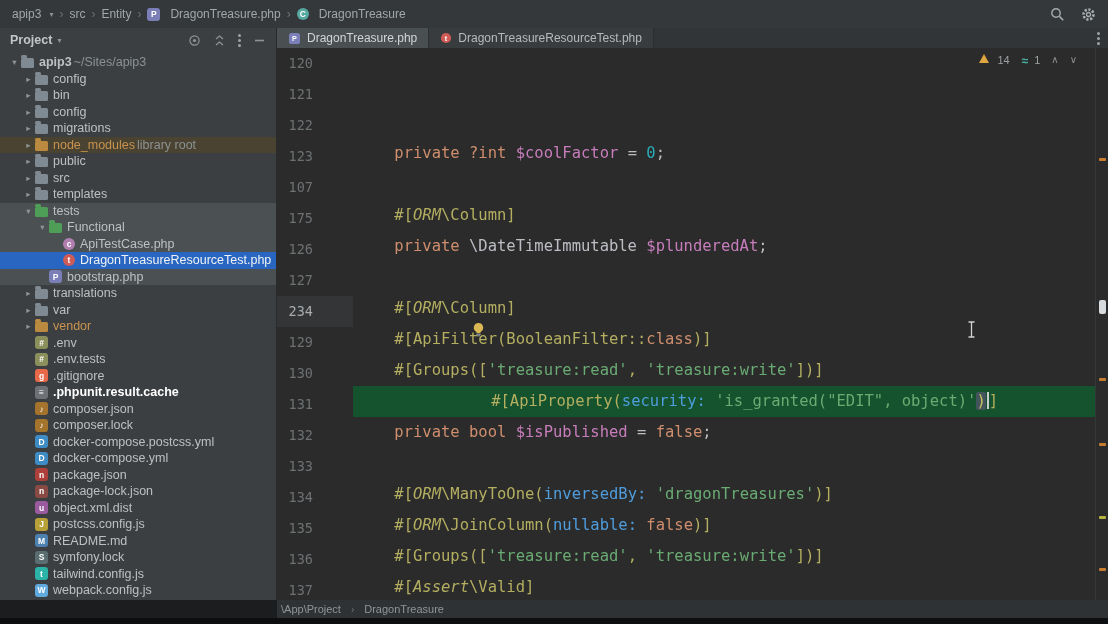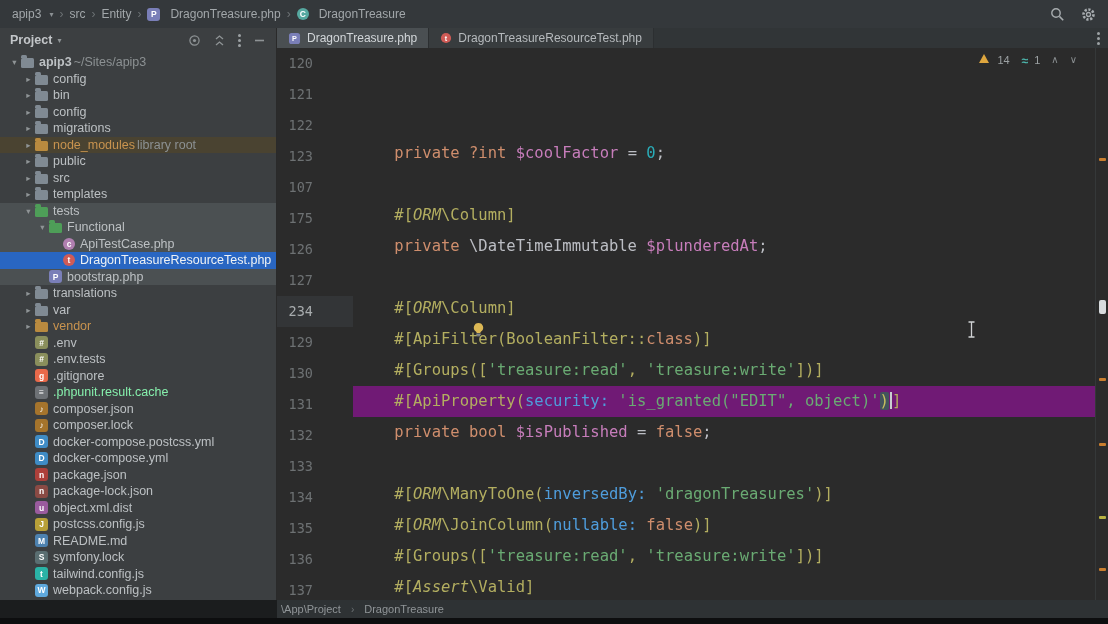--- a/index.html
+++ b/index.html
@@ -30,42 +30,42 @@
   .ph-dots i { width:3px; height:3px; border-radius:50%; background:#9da2a4; }
   .tree { flex:1; overflow:hidden; font-size:12.5px; color:#bcc0c3; padding-top:2px; }
   .tree-row { height:16.5px; display:flex; align-items:center; white-space:nowrap; cursor:default; }
   .tree-row.hl-open { background:#4b5052; }
   .tree-row.hl-selected { background:#2966c2; color:#eef2f5; }
   .tree-row.hl-excluded { background:#4a4331; }
   .tree-row.root .tlabel { font-weight:bold; }
   .chev { width:13px; flex:none; font-size:8.5px; color:#8f9496; text-align:center; }
   .tanno { color:#8c9193; margin-left:2px; }
   .lc-orange { color:#c8934f; }
-  .lc-olive { color:#86efac; }
+  .lc-olive { color:#ffffff;font-weight:bold; }
   
   .ficon { flex:none; margin-right:5px; display:inline-flex; align-items:center; justify-content:center; }
   .ico-square { width:13px; height:13px; border-radius:3px; color:#fff; font-size:8.5px; font-weight:bold; }
   .ico-circle { width:12px; height:12px; border-radius:50%; color:#fff; font-size:8.5px; font-weight:bold; }
   .ico-folder { width:13px; height:10px; border-radius:1.5px; position:relative; margin-top:2px; }
   .ico-folder::before { content:""; position:absolute; top:-3px; left:0; width:6px; height:3px; border-radius:1.5px 1.5px 0 0; background:inherit; }
   
   .editor { flex:1; min-width:0; display:flex; flex-direction:column; }
   .tabs { height:20px; flex:none; background:#313537; display:flex; align-items:stretch; font-size:12px; color:#b6babd; }
   .tab { display:flex; align-items:center; gap:6px; padding:0 11px; background:#383c3e; border-right:1px solid #2c2f31; cursor:default; }
   .tab.active { background:#4a4f52; color:#d2d6d9; }
   .tab .ficon { margin-right:0; transform:scale(.85); }
   .tab-kebab { margin-left:auto; display:flex; flex-direction:column; justify-content:center; gap:2px; padding:0 8px; }
   .tab-kebab i { width:3px; height:3px; border-radius:50%; background:#9da2a4; }
   .editor-body { flex:1; display:flex; position:relative; background:#2b2b2b; overflow:hidden; }
   .gutter { width:76px; flex:none; font-family:"DejaVu Sans Mono", monospace; font-size:13.5px; color:#6d7173; text-align:right; }
   .gutter-line { height:31px; line-height:31px; padding-right:40px; }
   .gutter-line.current { background:#333537; color:#a8acae; }
   .code { flex:1; min-width:0; position:relative; font-family:"DejaVu Sans Mono", monospace; font-size:15.5px; white-space:pre; }
   .code-line { height:31px; line-height:31px; padding-left:4px; }
-  .code-line.current { background:#701a75; }
+  .code-line.current { background:#14532d;text-align:center; }
   .tk-pln { color:#bcbec4; }
   .tk-kw  { color:#cf8e6d; }
   .tk-att { color:#b3ae60; }
   .tk-atti{ color:#b3ae60; font-style:italic; }
   .tk-str { color:#6aab73; }
   .tk-num { color:#2aacb8; }
   .tk-fld { color:#c77dbb; }
   .tk-arg { color:#4f9ddc; }
   .tk-attb{ color:#c6c05f; background:#43545c; border-radius:2px; }
   .tk-caret { display:inline-block; width:2px; height:17px; background:#c9cdd0; vertical-align:-3px; margin:0 0 0 1px; }

